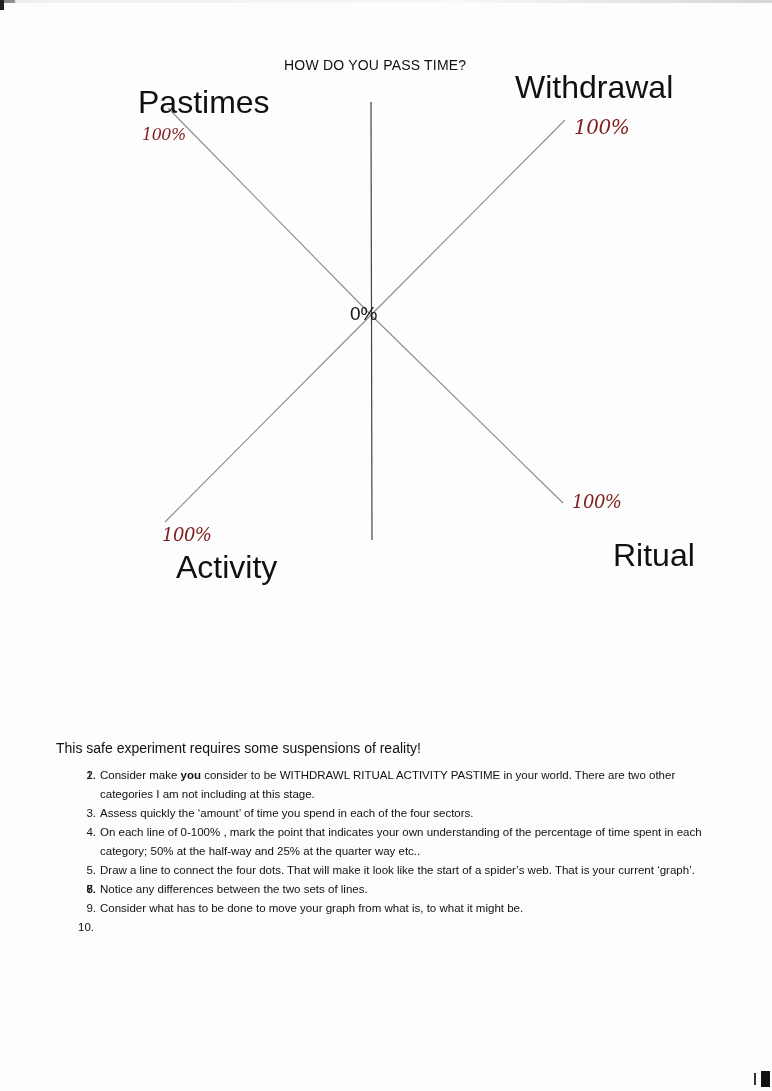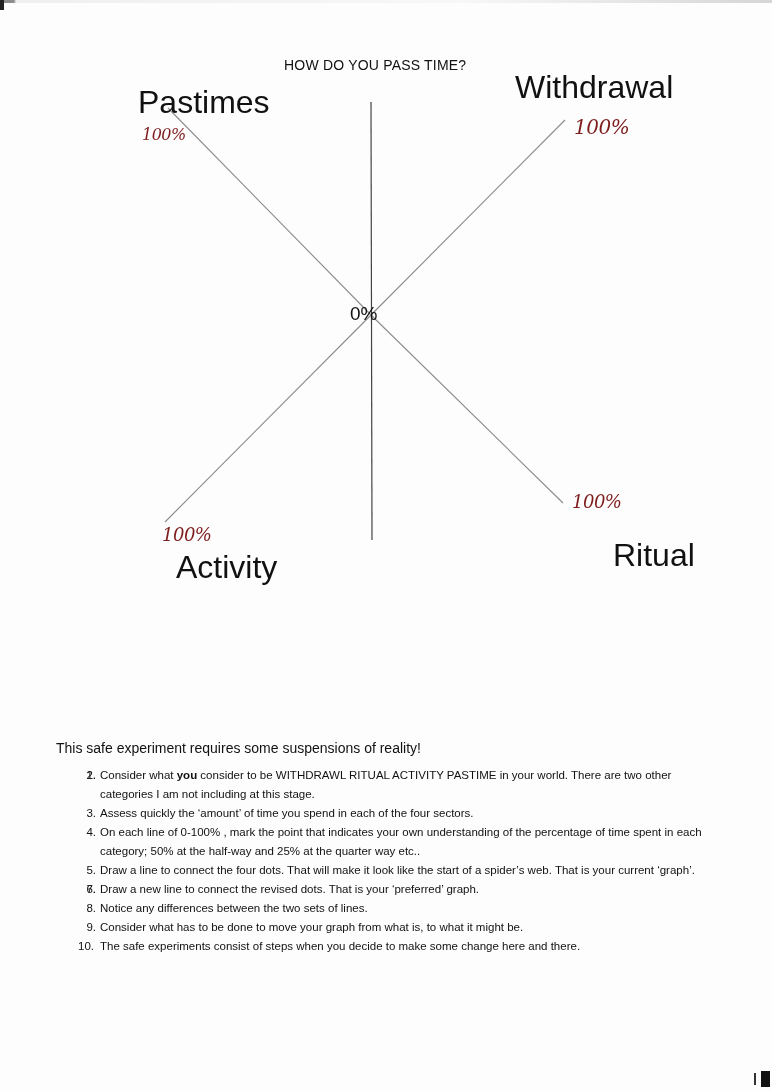--- a/index.html
+++ b/index.html
@@ -147,50 +147,48 @@
   <div class="hand" style="left:572px; top:493px; font-size:18px;">100%</div>
 
   <div class="intro">This safe experiment requires some suspensions of reality!</div>
 
   <ol class="steps">
     <li>
       <span class="num">1.</span>
     </li>
     <li>
       <span class="num">2.</span>
-      <span>Consider what </span><b class="emph">you</b><span> consider to be WITHDRAWL RITUAL ACTIVITY PASTIME in your world.  There are two other categories I am not including at this stage.</span>
+      <span>Consider make </span><b class="emph">you</b><span> consider to be WITHDRAWL RITUAL ACTIVITY PASTIME in your world.  There are two other categories I am not including at this stage.</span>
     </li>
     <li>
       <span class="num">3.</span>
       <span>Assess quickly the ‘amount’ of time you spend in each of the four sectors.</span>
     </li>
     <li>
       <span class="num">4.</span>
       <span>On each line of 0-100% , mark the point that indicates your own understanding of the percentage of time spent in each category; 50% at the half-way and 25% at the quarter way etc..</span>
     </li>
     <li>
       <span class="num">5.</span>
       <span>Draw a line to connect the four dots.  That will make it look like the start of a spider’s web. That is your current ‘graph’.</span>
     </li>
     <li>
       <span class="num">6.</span>
     </li>
     <li>
       <span class="num">7.</span>
-      <span>Draw a new line to connect the revised dots. That is your ‘preferred’ graph.</span>
     </li>
     <li>
       <span class="num">8.</span>
       <span>Notice any differences between the two sets of lines.</span>
     </li>
     <li>
       <span class="num">9.</span>
       <span>Consider what has to be done to move your graph from what is, to what it might be.</span>
     </li>
     <li>
       <span class="num two">10.</span>
-      <span>The safe experiments consist of steps when you decide to make some change here and there.</span>
     </li>
   </ol>
 
   <div class="corner-tick"></div>
   <div class="corner-mark"></div>
 </div>
 
 </body></html>

